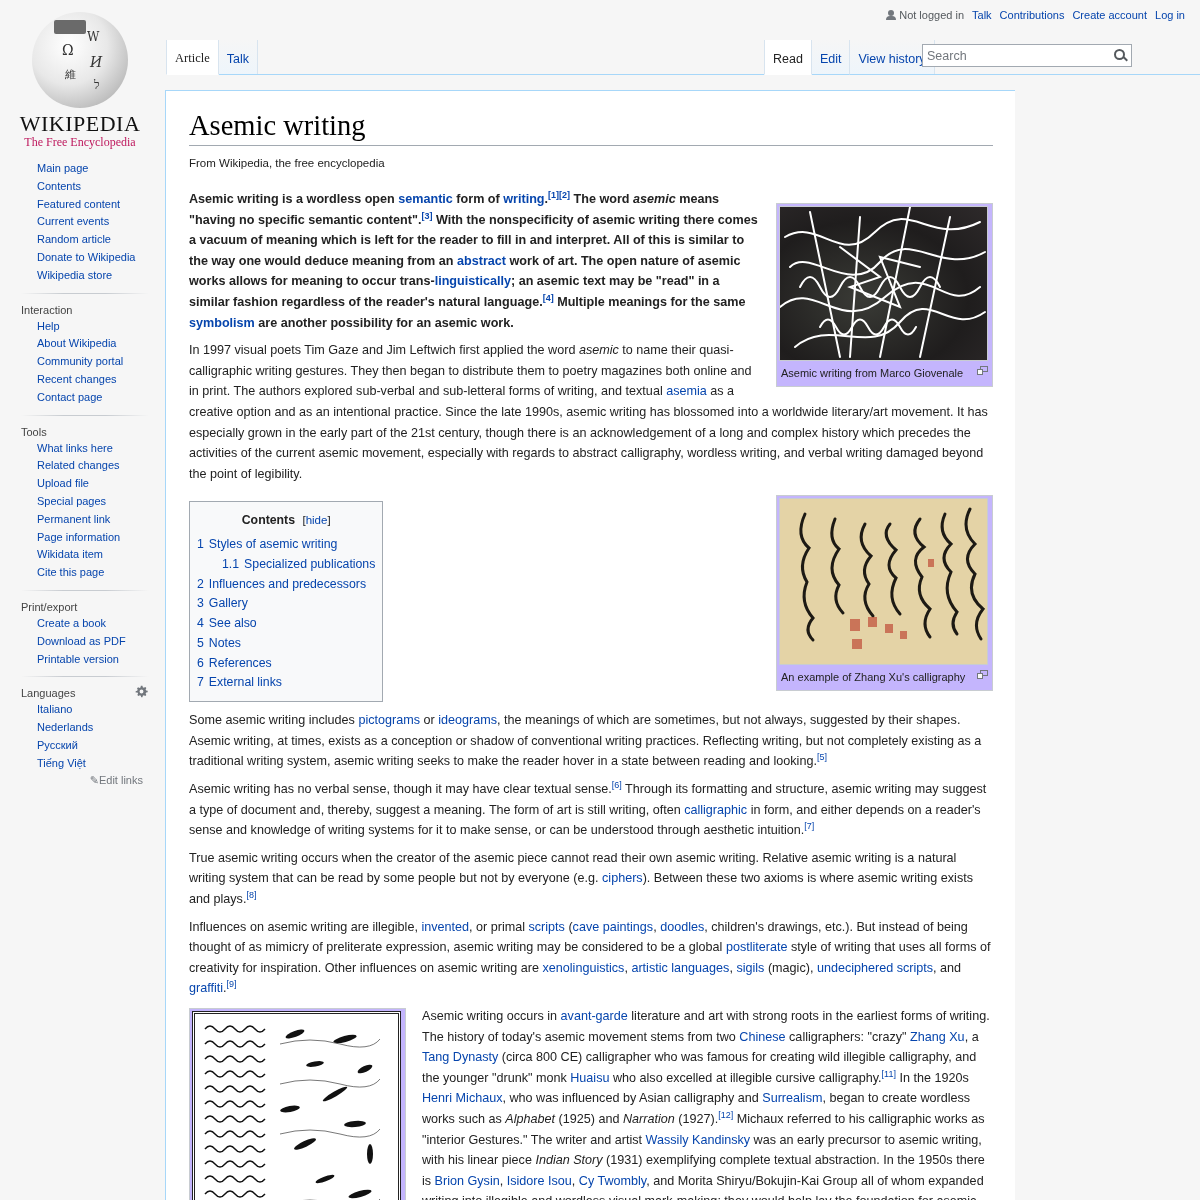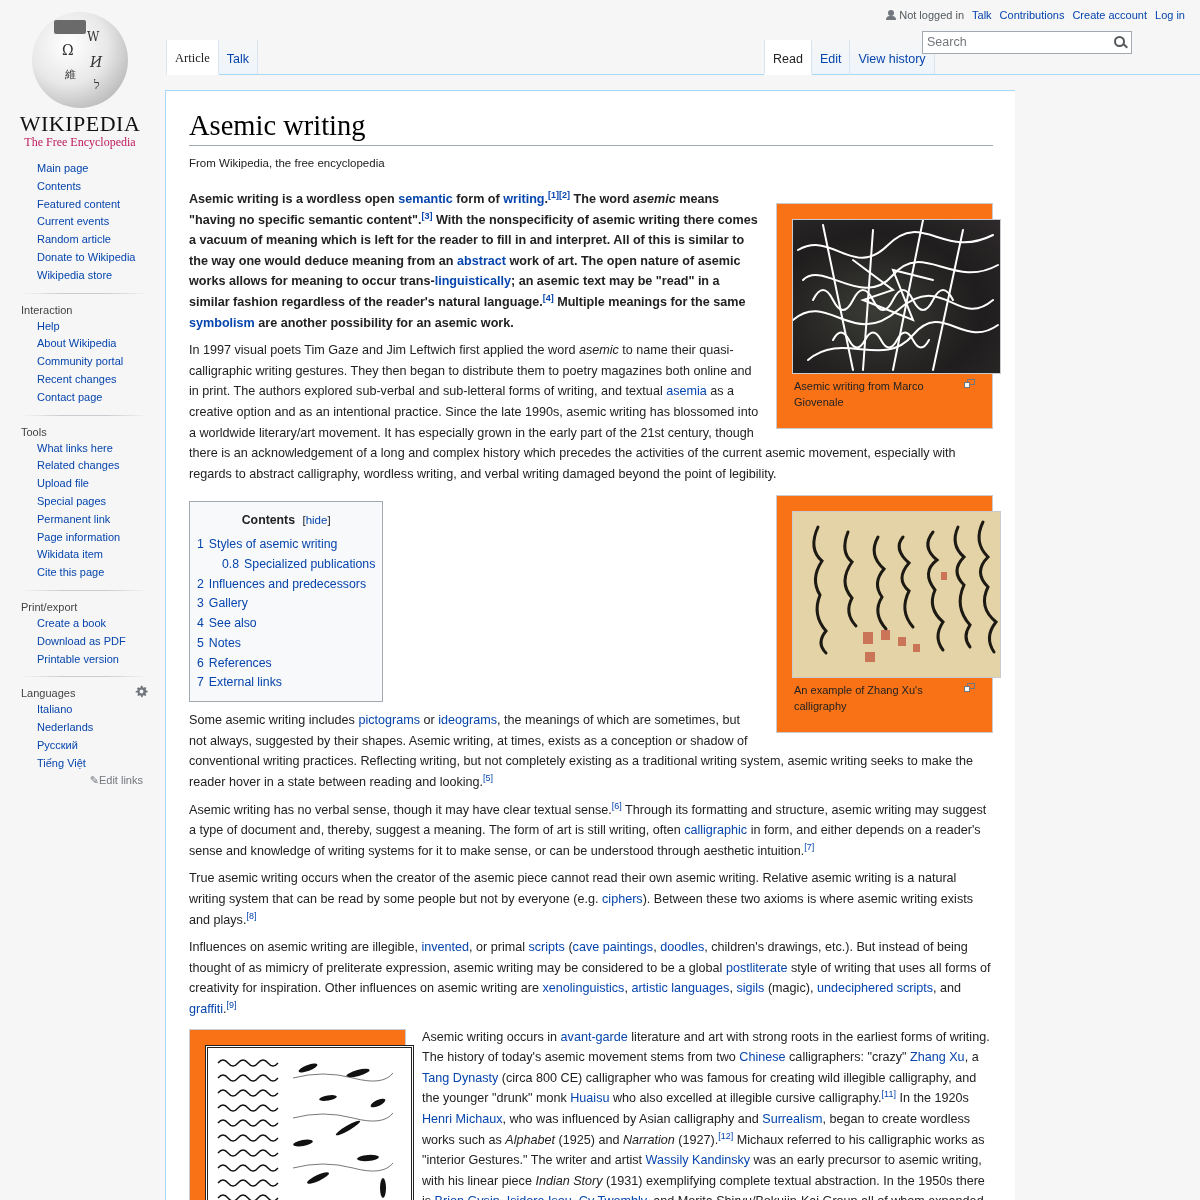--- a/index.html
+++ b/index.html
@@ -55,22 +55,22 @@
   .tab.selected { background: #fff; border-bottom-color: #fff; color: #222; }
   .tab.plain { color: #0645ad; background: linear-gradient(to bottom, #f6f6f6 0, #eef5fb 100%); }
   #left-tabs { left: 166px; }
   #left-tabs .tab:first-child { border-left: 1px solid #d8e4ef; font-family: Liberation Serif, serif; }
   #right-tabs { left: 764px; }
   #right-tabs .tab:first-child { border-left: 1px solid #d8e4ef; }
   #tabs-rule { position: absolute; top: 74px; left: 245px; width: 519px; height: 1px; background: #a7d7f9; }
   #tabs-rule2 { position: absolute; top: 74px; left: 915px; width: 285px; height: 1px; background: #a7d7f9; }
 
   #search {
-    position: absolute; top: 31px; left: 922px; width: 210px; height: 23px;
-    border: 1px solid #a2a9b1; background: #fff; display: flex; align-items: flex-start;
+    position: absolute; top: 44px; left: 922px; width: 210px; height: 23px;
+    border: 1px solid #a2a9b1; background: #fff; display: flex; align-items: center;
   }
   #search input {
     border: 0; outline: none; flex: 1; height: 20px; padding: 0 4px;
     font-size: 12.5px; font-family: "Liberation Sans", sans-serif; background: transparent; color: #222;
   }
   #search input::placeholder { color: #72777d; }
   #search .search-btn { width: 22px; height: 21px; position: relative; cursor: pointer; }
   #search .search-btn::before { content: ""; position: absolute; left: 5px; top: 4px; width: 7px; height: 7px; border: 2px solid #54595d; border-radius: 50%; }
   #search .search-btn::after { content: ""; position: absolute; left: 14px; top: 13px; width: 5px; height: 2px; background: #54595d; transform: rotate(45deg); }
 
@@ -100,22 +100,22 @@
     font-size: 28.5px; margin: 0; padding: 0 0 2px 0; line-height: 34px;
     border-bottom: 1px solid #a2a9b1; color: #000;
   }
   #siteSub { font-size: 11.5px; margin: 9px 0 0 0; color: #222; line-height: 16px; }
   .body-text { font-size: 12.6px; line-height: 20.6px; color: #222; }
   .body-text p { margin: 0 0 7px 0; }
   #content .lead { margin-top: 18px; font-weight: bold; }
   sup { font-size: 9px; line-height: 0; vertical-align: super; }
 
   .thumb {
-    float: right; clear: right; margin: 0 0 8px 16px; padding: 15px;
-    border: 1px solid #c8ccd1; background: #f97316; width: 217px;
+    float: right; clear: right; margin: 0 0 8px 16px; padding: 2px;
+    border: 1px solid #c8ccd1; background: #c4b5fd; width: 217px;
   }
   .thumb.left { float: left; clear: left; margin: 2px 16px 8px 0; }
   .thumb .img { width: 209px; height: 155px; border: 1px solid #c8ccd1; overflow: hidden; position: relative; }
   .thumbcaption { font-size: 11px; line-height: 16px; padding: 4px 22px 3px 2px; position: relative; color: #222; }
   .magnify-icon { position: absolute; right: 2px; top: 5px; width: 11px; height: 9px; }
 
   #toc {
     display: inline-block; border: 1px solid #a2a9b1; background: #f8f9fa;
     padding: 8px 7px 8px 7px; margin: 10px 0 8px 0; font-size: 12.3px;
   }
@@ -276,21 +276,21 @@
     <p class="lead"><b>Asemic writing</b> is a wordless open <a>semantic</a> form of <a>writing</a>.<sup><a>[1][2]</a></sup> The word <i>asemic</i> means "having no specific semantic content".<sup><a>[3]</a></sup> With the nonspecificity of asemic writing there comes a vacuum of meaning which is left for the reader to fill in and interpret. All of this is similar to the way one would deduce meaning from an <a>abstract</a> work of art. The open nature of asemic works allows for meaning to occur trans-<a>linguistically</a>; an asemic text may be "read" in a similar fashion regardless of the reader's natural language.<sup><a>[4]</a></sup> Multiple meanings for the same <a>symbolism</a> are another possibility for an asemic work.</p>
     <p>In 1997 visual poets Tim Gaze and Jim Leftwich first applied the word <i>asemic</i> to name their quasi-calligraphic writing gestures. They then began to distribute them to poetry magazines both online and in print. The authors explored sub-verbal and sub-letteral forms of writing, and textual <a>asemia</a> as a creative option and as an intentional practice. Since the late 1990s, asemic writing has blossomed into a worldwide literary/art movement. It has especially grown in the early part of the 21st century, though there is an acknowledgement of a long and complex history which precedes the activities of the current asemic movement, especially with regards to abstract calligraphy, wordless writing, and verbal writing damaged beyond the point of legibility.</p>
 
     <div id="toc">
       <div class="toctitle">
         <span>Contents</span>
         <span class="toggle">[<a>hide</a>]</span>
       </div>
       <ul id="toc-list">
           <li class="lvl1"><a><span class="tocnumber">1</span><span>Styles of asemic writing</span></a></li>
-          <li class="lvl2"><a><span class="tocnumber">0.8</span><span>Specialized publications</span></a></li>
+          <li class="lvl2"><a><span class="tocnumber">1.1</span><span>Specialized publications</span></a></li>
           <li class="lvl1"><a><span class="tocnumber">2</span><span>Influences and predecessors</span></a></li>
           <li class="lvl1"><a><span class="tocnumber">3</span><span>Gallery</span></a></li>
           <li class="lvl1"><a><span class="tocnumber">4</span><span>See also</span></a></li>
           <li class="lvl1"><a><span class="tocnumber">5</span><span>Notes</span></a></li>
           <li class="lvl1"><a><span class="tocnumber">6</span><span>References</span></a></li>
           <li class="lvl1"><a><span class="tocnumber">7</span><span>External links</span></a></li>
         </ul>
     </div>
 
 

